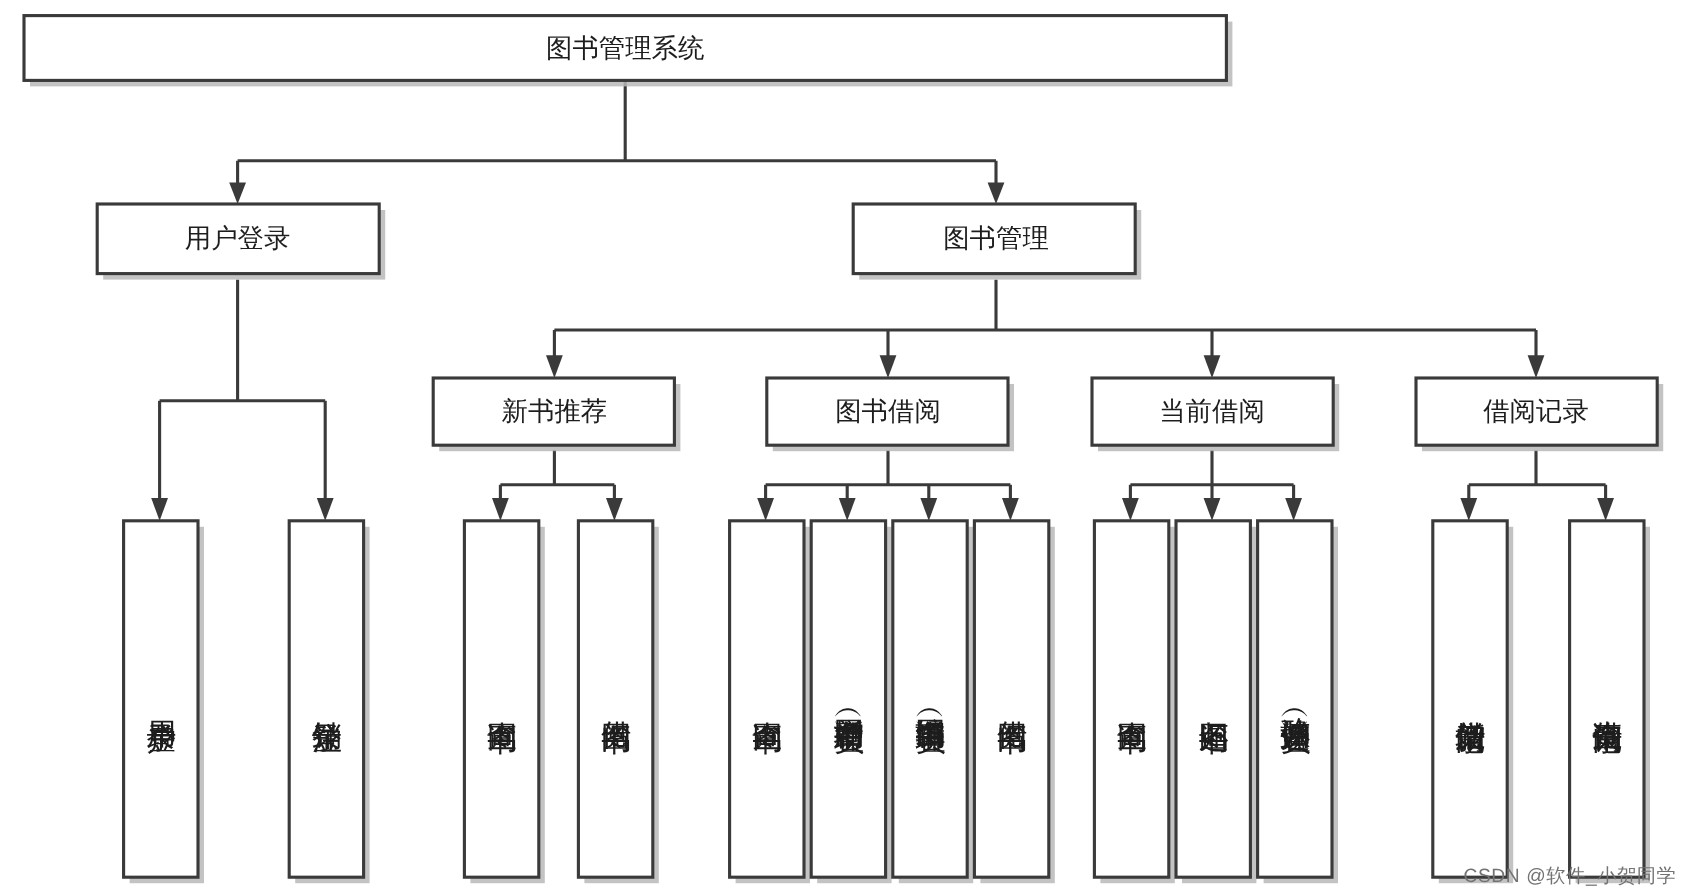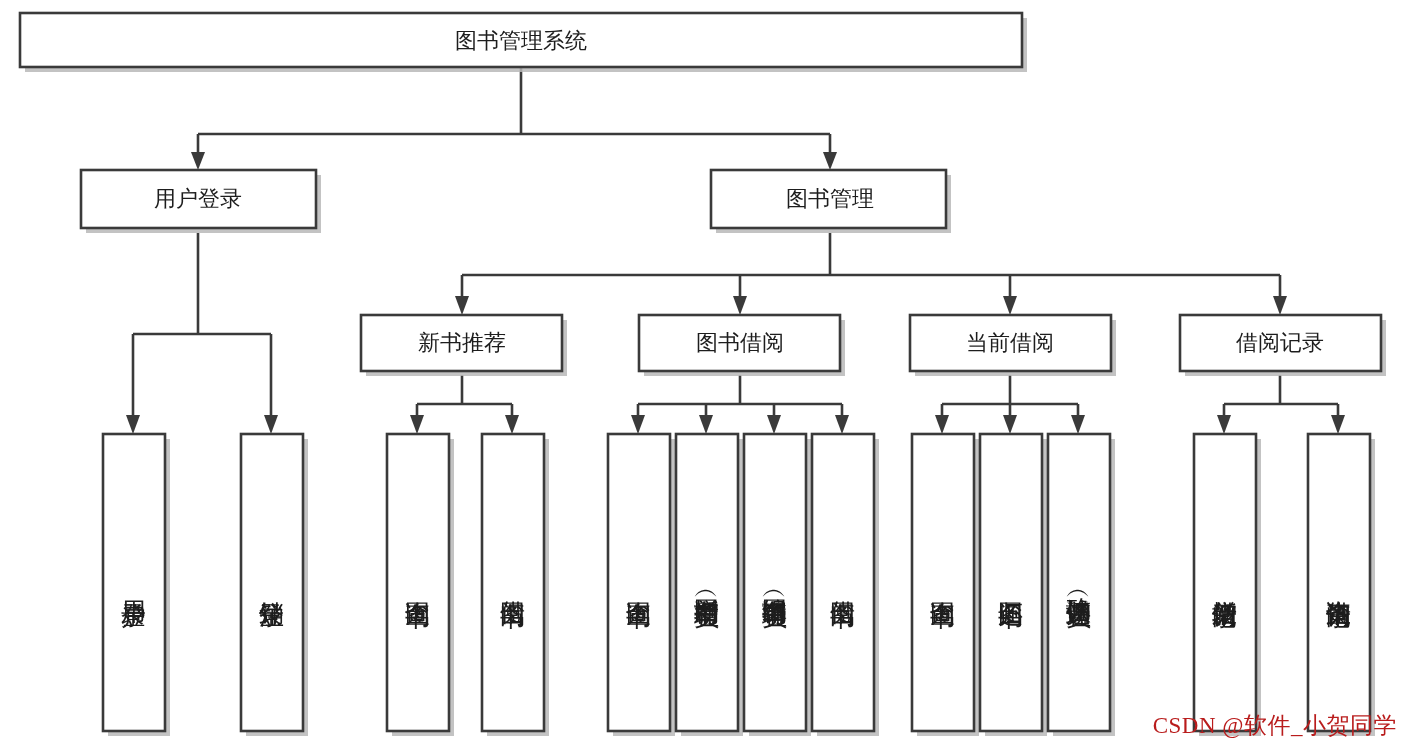--- a/index.html
+++ b/index.html
@@ -61,23 +61,23 @@
     display: flex;
     align-items: center;
     justify-content: center;
     white-space: nowrap;
     pointer-events: none;
   }
   .watermark {
     position: absolute;
     right: 8px;
     bottom: 6px;
-    font-family: Liberation Serif, serif;
-    font-size: 23px;
-    color: #b91c1c;
+    font-family: Liberation Sans, sans-serif;
+    font-size: 16px;
+    color: #737373;
     letter-spacing: 0.5px;
     user-select: none;
   }
 </style>
 </head>
 <body>
 
 <div id="diagram-root">
 
   <svg class="diagram-canvas" viewBox="0 0 1405 747" xmlns="http://www.w3.org/2000/svg">

